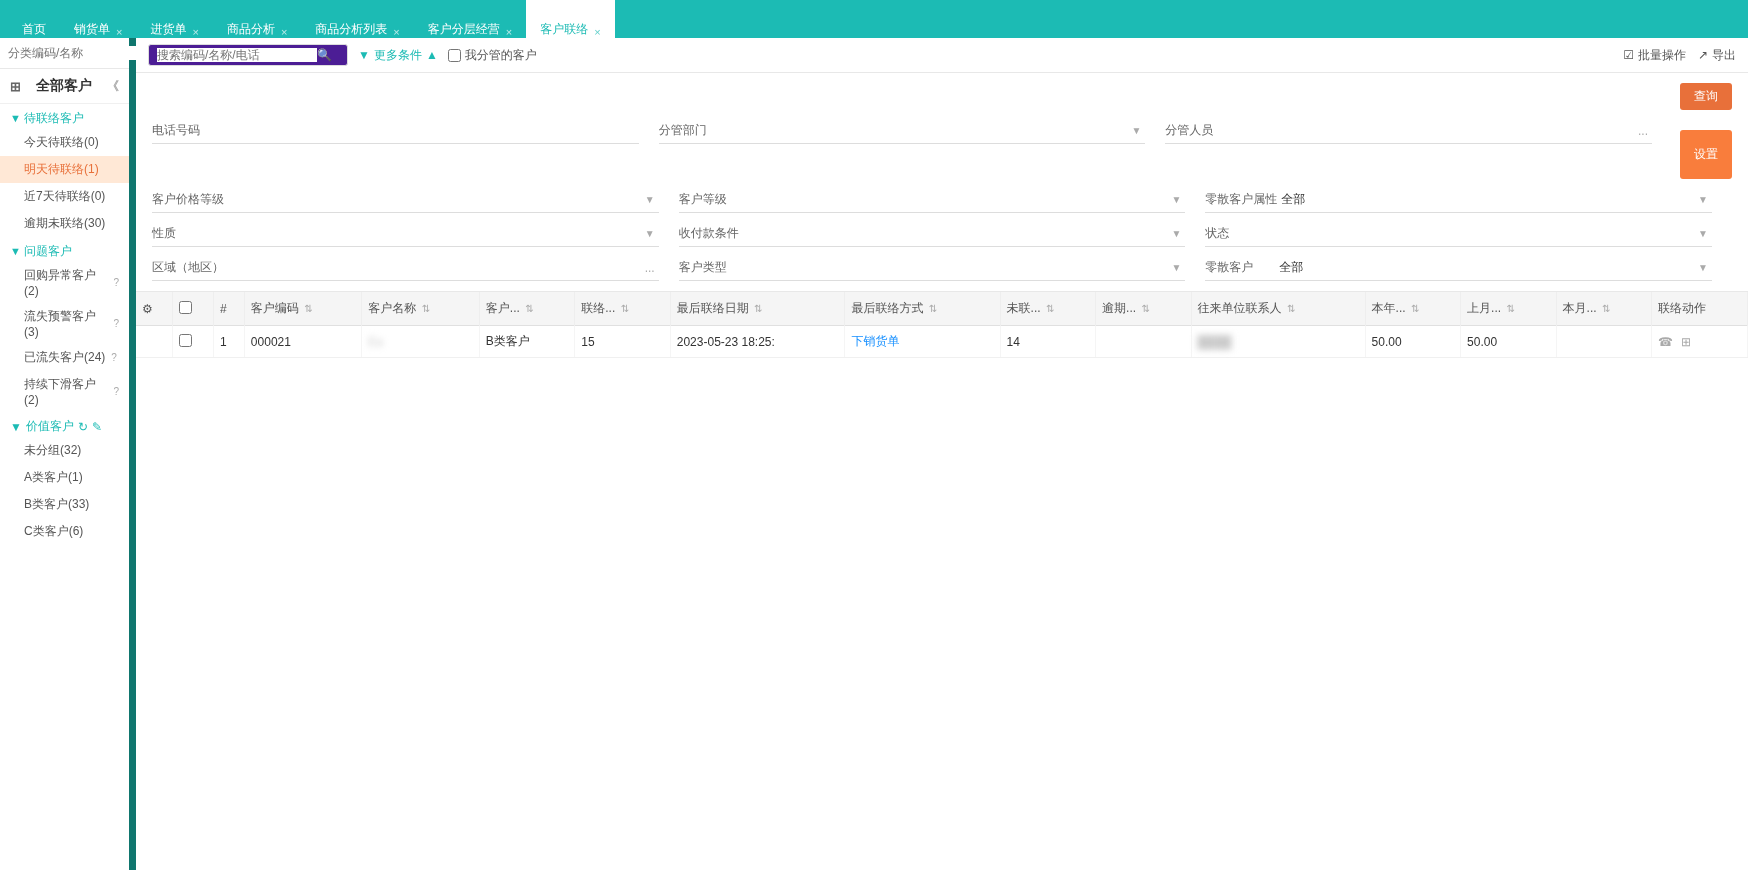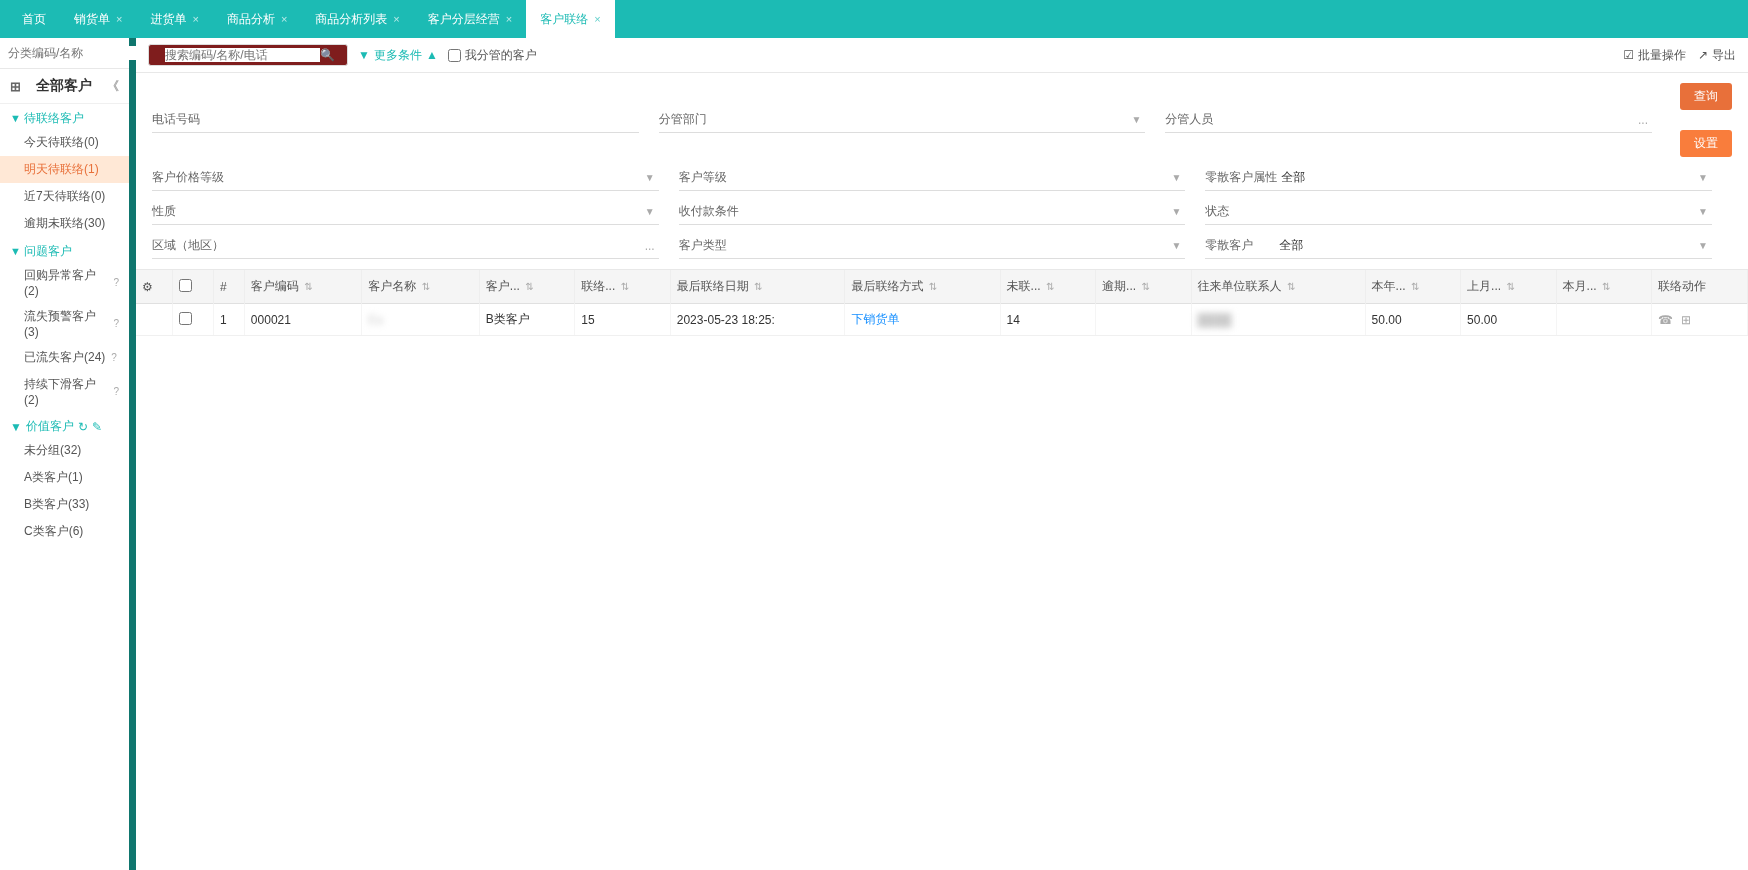--- a/index.html
+++ b/index.html
@@ -11,21 +11,21 @@
       height: 38px;
       display: flex;
       align-items: center;
       padding: 0 8px;
       color: white;
     }
     .nav-item {
       padding: 0 14px;
       height: 38px;
       display: flex;
-      align-items: center;
+      align-items: flex-end;
       cursor: pointer;
       color: white;
       font-size: 13px;
       white-space: nowrap;
     }
     .nav-item.active { background: #fff; color: #1cbbb4; }
     .nav-item .close-x { margin-left: 6px; font-size: 11px; opacity: 0.7; }
 
     
     .main-layout {
@@ -106,23 +106,23 @@
       display: flex;
       align-items: center;
       gap: 10px;
       border-bottom: 1px solid #e8e8e8;
     }
     .filter-search {
       display: flex;
       align-items: flex-start;
       border: 1px solid #ddd;
       border-radius: 3px;
-      padding: 3px 16px;
+      padding: 3px 8px;
       width: 200px;
-      background: #7f1d1d;
+      background: #4c1d95;
     }
     .filter-search input {
       border: none;
       outline: none;
       font-size: 12px;
       color: #999;
       width: 160px;
     }
     .filter-more {
       display: flex;
@@ -200,21 +200,21 @@
       border-radius: 3px;
       padding: 5px 14px;
       cursor: pointer;
       font-size: 12px;
     }
     .btn-set {
       background: #f97d3c;
       color: white;
       border: none;
       border-radius: 3px;
-      padding: 5px 14px;
+      padding: 16px 14px;
       cursor: pointer;
       font-size: 12px;
     }
 
     
     .table-area {
       flex: 1;
       overflow: auto;
       background: #fff;
       margin: 0;

